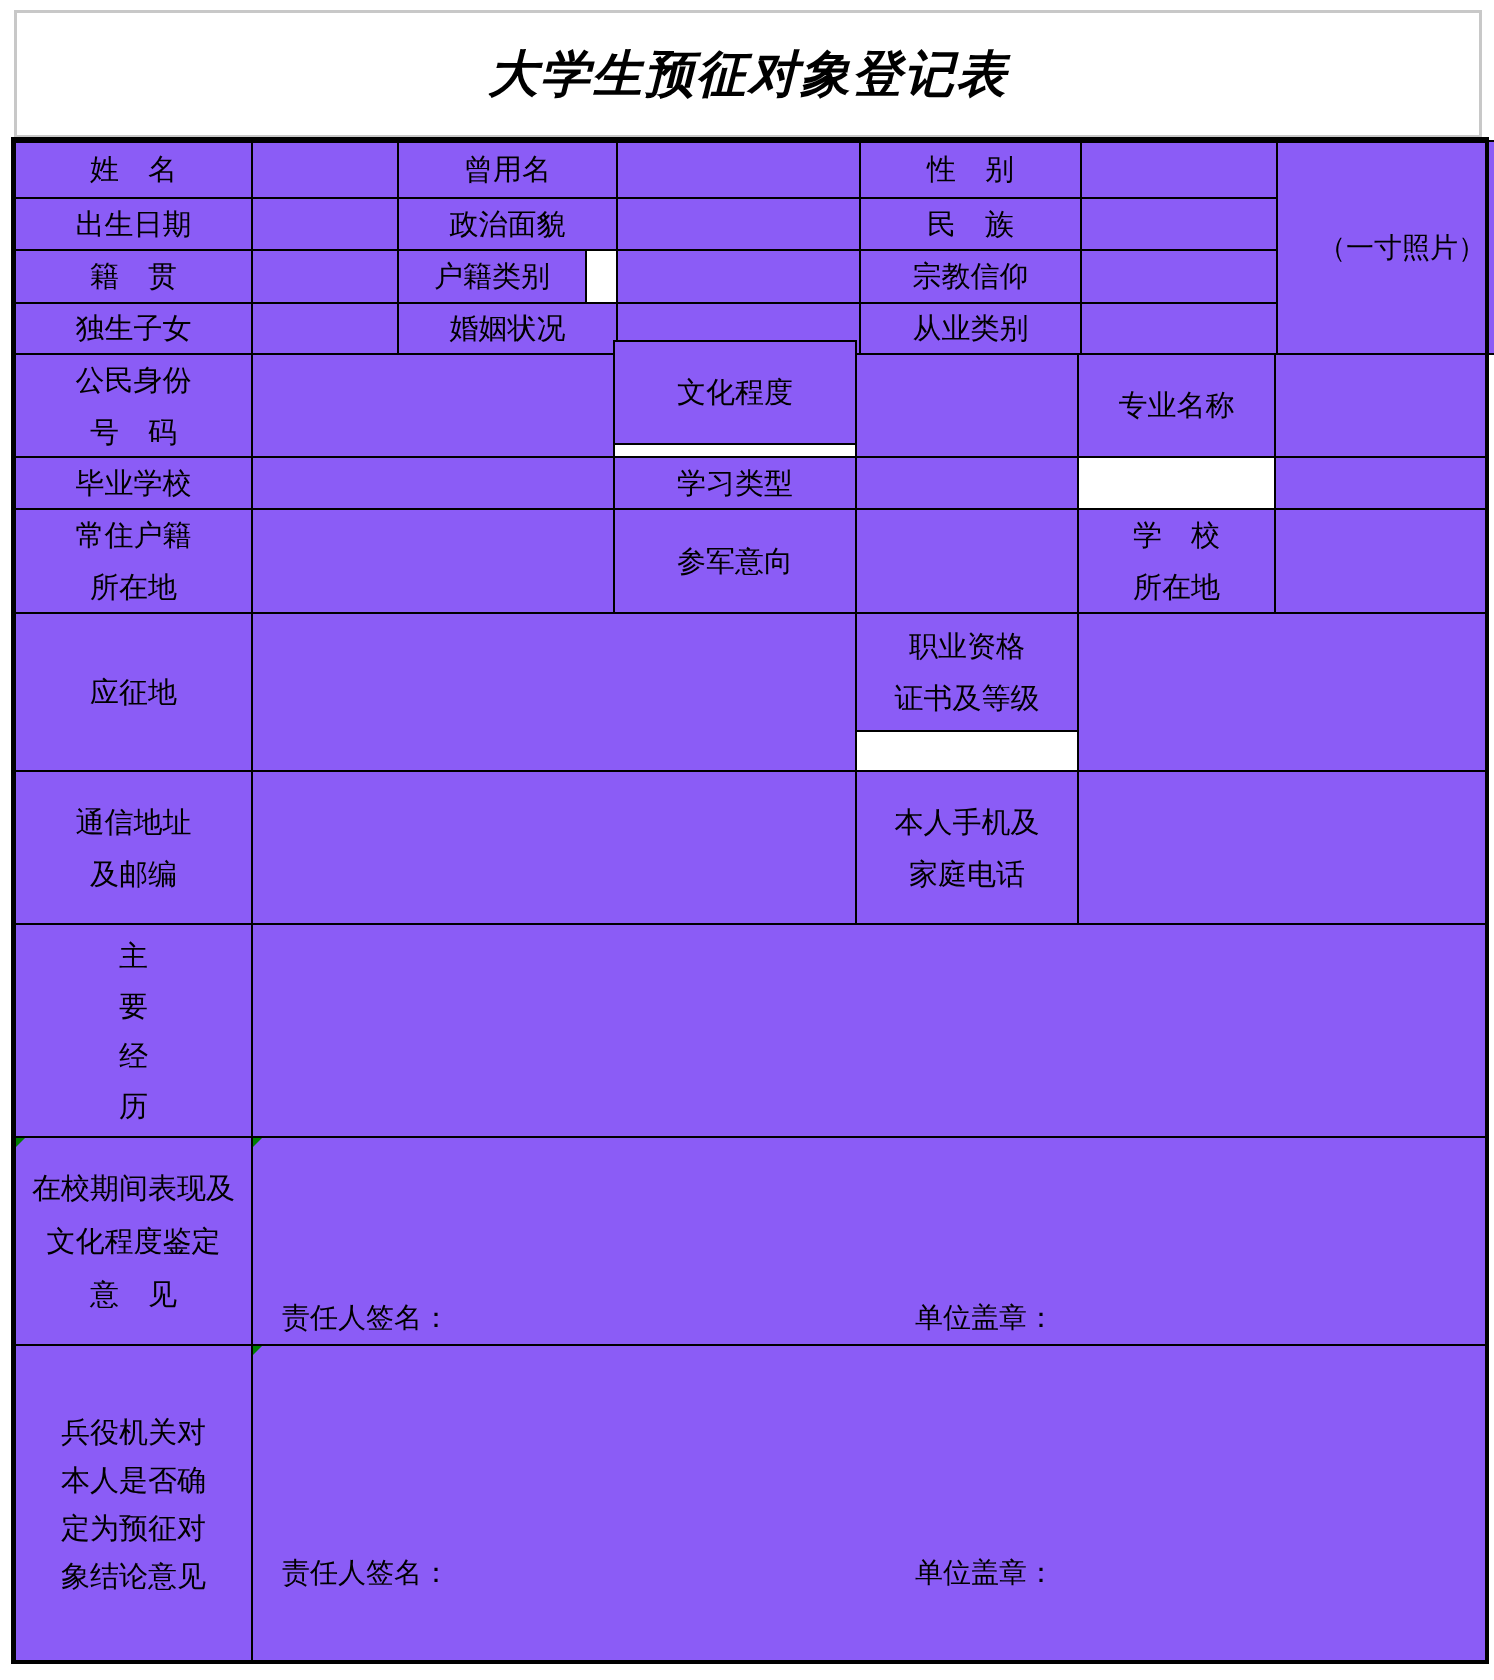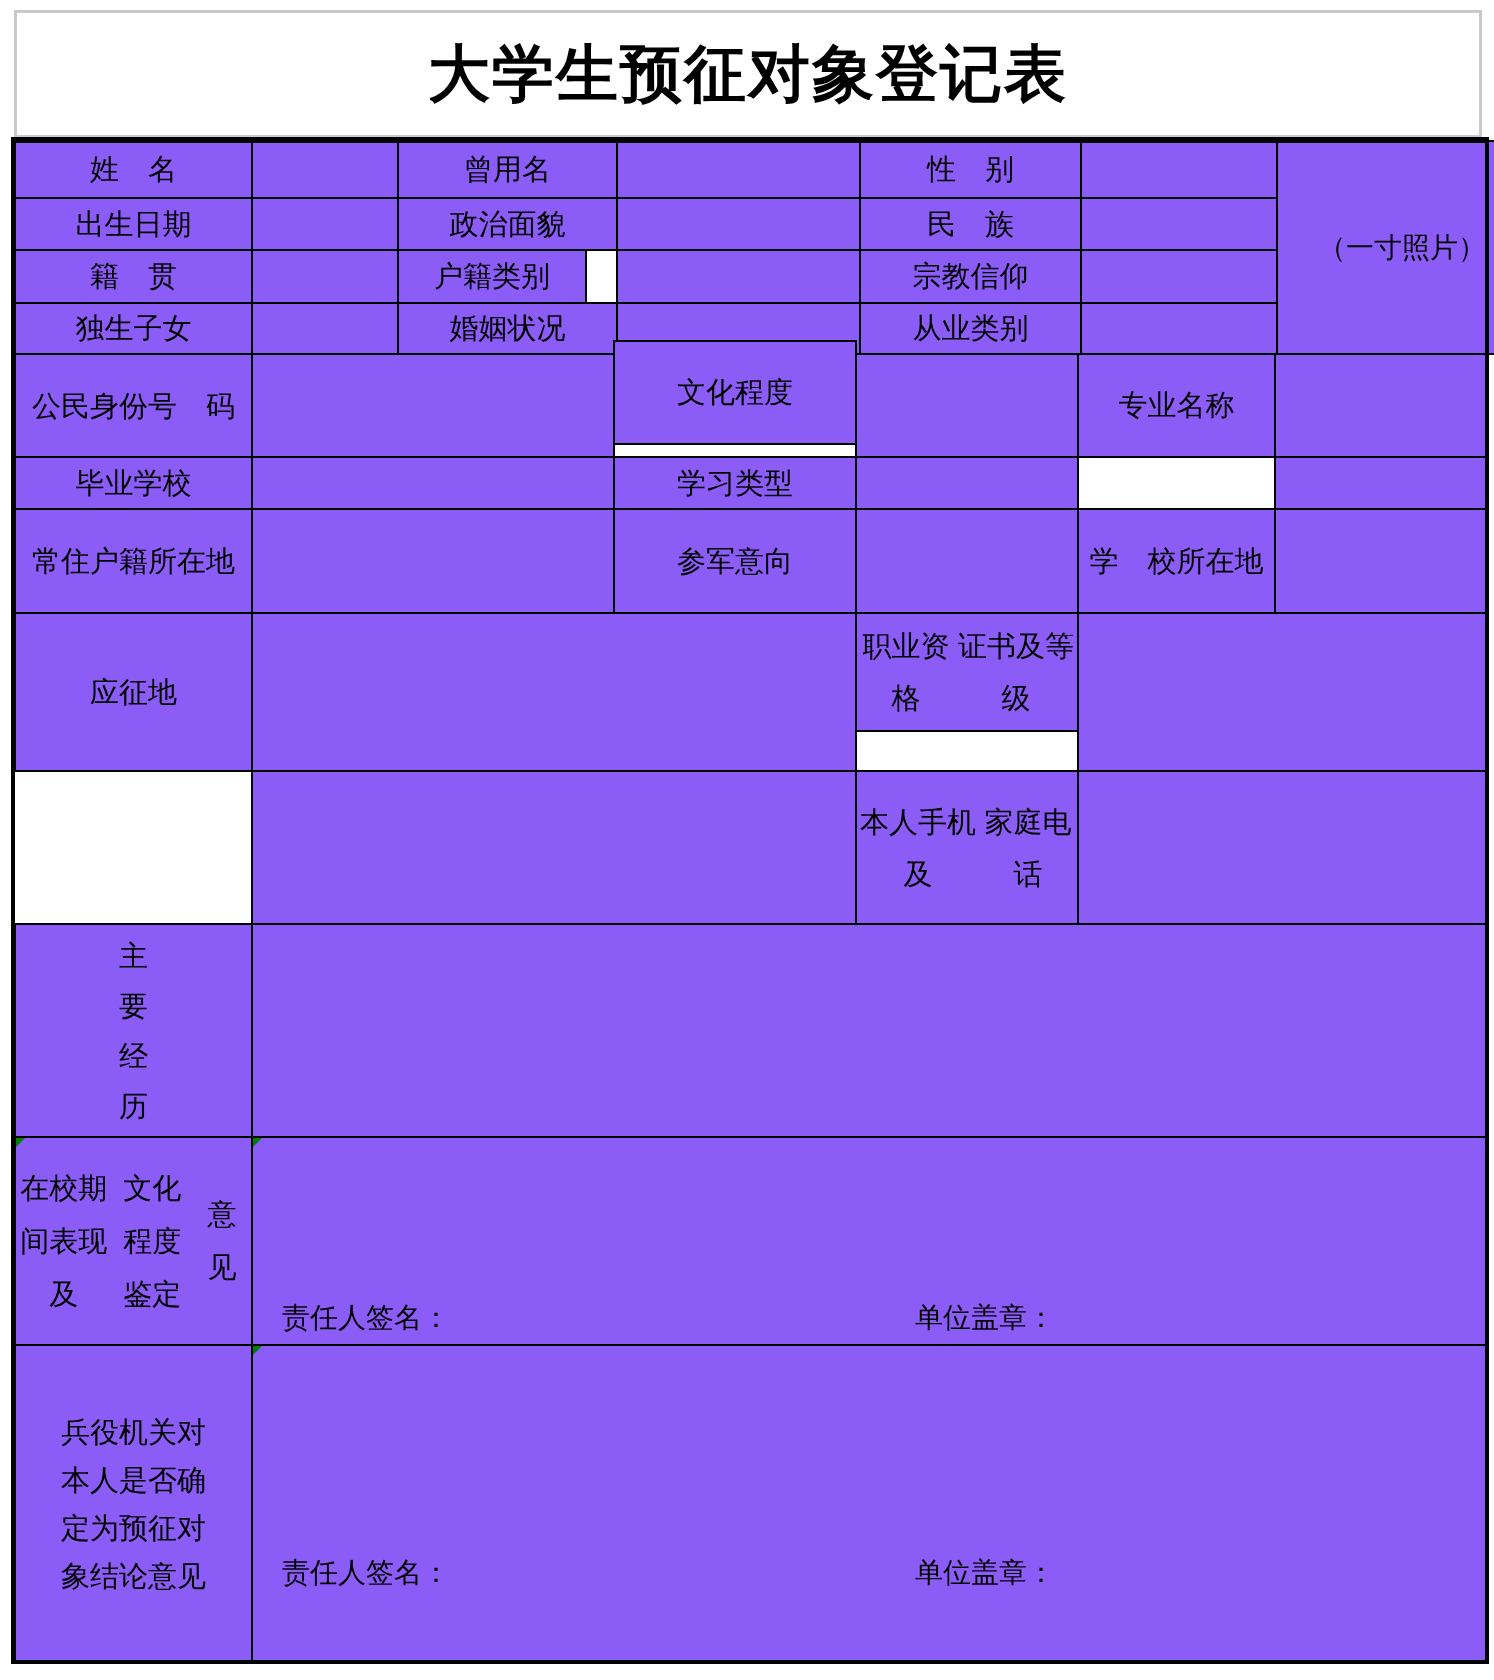--- a/index.html
+++ b/index.html
@@ -1,25 +1,25 @@
 <!DOCTYPE html>
 <html><head>
 <meta charset="utf-8">
 <style>
   html,body{margin:0;padding:0;background:#ffffff;}
   .page{position:relative;width:1494px;height:1680px;background:#ffffff;overflow:hidden;
         font-family:"Liberation Sans", sans-serif;color:#000;}
   .title-box{position:absolute;left:14px;top:10px;width:1468px;height:128px;
              border:3px solid #c8c8c8;box-sizing:border-box;background:#fff;
              display:flex;align-items:center;justify-content:center;}
-  .title-text{font-size:62px;font-weight:700;letter-spacing:2px;line-height:1;}
+  .title-text{font-size:50px;font-weight:700;letter-spacing:2px;line-height:1;font-style:italic;}
   .cell{position:absolute;box-sizing:border-box;border:2px solid #000;background:#8b5cf6;
         display:flex;align-items:center;justify-content:center;text-align:center;
         font-size:29px;line-height:1.2;}
-  .ml{flex-direction:row;line-height:52px;}
+  .ml{flex-direction:column;line-height:52px;}
   .ml-tight{flex-direction:column;line-height:48px;}
   .ml-vert{flex-direction:column;line-height:50px;}
   .frame{position:absolute;left:11px;top:137px;width:1478px;height:1527px;
          border:4px solid #000;border-top-width:6px;box-sizing:border-box;
          pointer-events:none;background:transparent;}
   .marker{position:absolute;width:9px;height:9px;background:#008000;
           -webkit-clip-path:polygon(0 0,100% 0,0 100%);clip-path:polygon(0 0,100% 0,0 100%);}
   .sig{position:absolute;font-size:28px;line-height:34px;white-space:nowrap;}
 </style>
 </head>
@@ -90,20 +90,24 @@
   <div class="cell" style="left:1274px;top:508px;width:214px;height:106px"></div>
 
   <div class="cell" style="left:14px;top:612px;width:239px;height:160px">应征地</div>
   <div class="cell" style="left:251px;top:612px;width:606px;height:160px"></div>
   <div class="cell ml" style="left:855px;top:612px;width:224px;height:120px">
     <div>职业资格</div>
     <div>证书及等级</div>
   </div>
   <div class="cell" style="left:1077px;top:612px;width:411px;height:160px"></div>
 
+  <div class="cell ml" style="left:14px;top:770px;width:239px;height:155px">
+    <div>通信地址</div>
+    <div>及邮编</div>
+  </div>
   <div class="cell" style="left:251px;top:770px;width:606px;height:155px"></div>
   <div class="cell ml" style="left:855px;top:770px;width:224px;height:155px">
     <div>本人手机及</div>
     <div>家庭电话</div>
   </div>
   <div class="cell" style="left:1077px;top:770px;width:411px;height:155px"></div>
 
   <div class="cell ml-vert" style="left:14px;top:923px;width:239px;height:215px">
     <div>主</div>
     <div>要</div>

